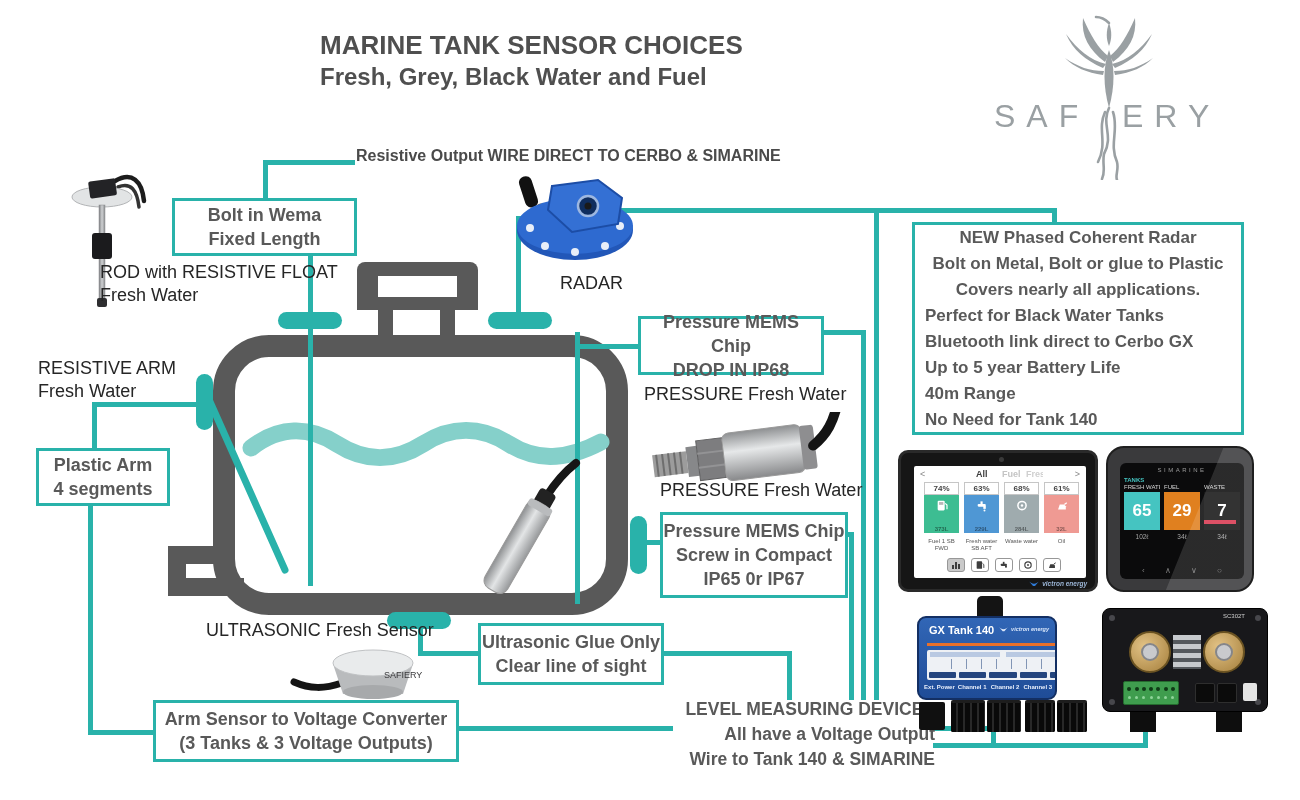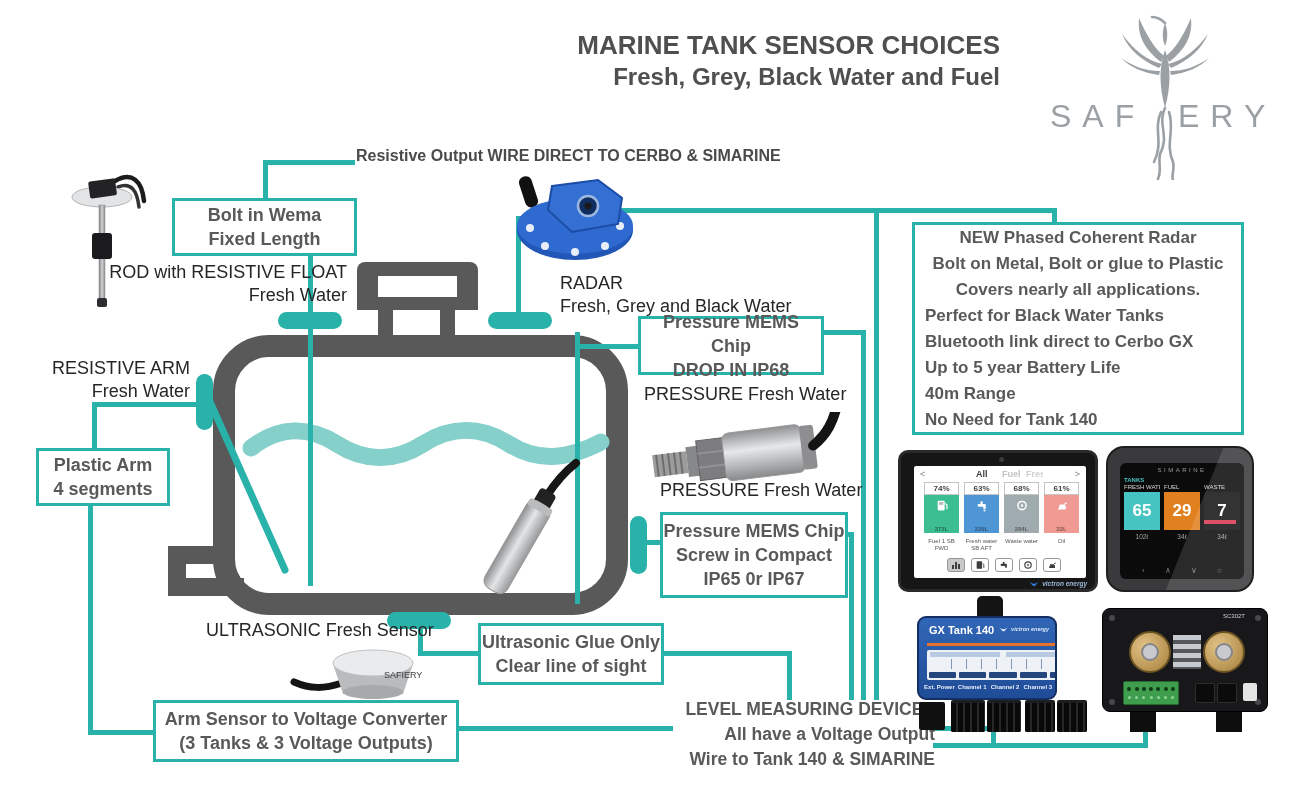--- a/index.html
+++ b/index.html
@@ -6,23 +6,23 @@
   html,body { background:#fff; }
   body { font-family:"Liberation Sans", sans-serif; }
   #canvas { position:relative; width:1300px; height:800px; background:#fff; overflow:hidden; }
   .abs { position:absolute; }
   .wire { position:absolute; background:var(--teal); }
   .pad  { position:absolute; background:var(--teal); border-radius:9px; }
   .callout { position:absolute; background:#fff; border:3px solid var(--teal);
              display:flex; flex-direction:column; justify-content:center; align-items:center;
              font-weight:bold; color:var(--text_grey); font-size:18px; line-height:24px; text-align:center; }
   .caption { position:absolute; color:var(--text_dark); font-size:18px; line-height:23px; }
-  .caption.r { text-align:right; }
+  .caption.r { text-align:left; }
   .boldlbl { position:absolute; font-weight:bold; color:#4a4a4a; }
-  .title { position:absolute; left:320px; width:680px; text-align:right; font-weight:bold; color:#4f4f4f; }
+  .title { position:absolute; left:320px; width:680px; text-align:left; font-weight:bold; color:#4f4f4f; }
   
   .vtile { width:35px; }
   .vtile .hd { height:13px; border:1px solid #c6c6c6; background:#fff; font-size:8px; font-weight:bold;
                color:#444; text-align:center; line-height:11px; }
   .vtile .bd { height:38px; position:relative; }
   .vtile .bd svg { position:absolute; left:50%; top:4px; transform:translateX(-50%); }
   .vtile .lt { position:absolute; bottom:1px; left:0; right:0; text-align:center; font-size:6px; font-weight:bold; color:rgba(0,0,0,.45); }
   .vlab { width:35px; margin-top:2px; font-size:6px; line-height:7px; color:#555; text-align:center; }
   .vbtn { width:18px; height:14px; border:1px solid #979797; border-radius:3px; background:#fff;
           display:flex; align-items:center; justify-content:center; }
@@ -39,21 +39,21 @@
   .screwdot { position:absolute; width:6px; height:6px; border-radius:50%; background:#47474c; }
 </style>
 </head>
 <body>
 
 <div id="canvas">
 
   <div class="title" style="top:30px; font-size:26px;">MARINE TANK SENSOR CHOICES</div>
   <div class="title" style="top:63px; font-size:24px;">Fresh, Grey, Black Water and Fuel</div>
 
-  <div class="abs" style="left:1050px; top:10px; width:230px; height:170px;">
+  <div class="abs" style="left:994px; top:10px; width:230px; height:170px;">
     <svg class="abs" style="left:62px; top:0;" width="106" height="170" viewBox="0 0 106 170">
       <g fill="var(--logo_grey)">
         <path d="M53,40 C47,56 47,76 53,98 C59,76 59,56 53,40 Z"></path>
         <path d="M53,36 C50,29 50,21 53,13 C56,21 56,29 53,36 Z"></path>
         <g>
           <path d="M49,52 C33,40 25,26 27,8 C35,26 42,38 52,46 Z"></path>
           <path d="M47,58 C29,50 17,40 10,24 C22,40 34,50 50,54 Z"></path>
           <path d="M47,65 C31,63 18,57 9,48 C22,57 34,61 48,61 Z"></path>
         </g>
         <g transform="translate(106,0) scale(-1,1)">
@@ -238,21 +238,20 @@
     <span style="text-align:left;">No Need for Tank 140</span>
   </div>
 
   <div class="boldlbl" style="left:356px; top:147px; font-size:16px;">Resistive Output WIRE DIRECT TO CERBO &amp; SIMARINE</div>
   <div class="caption r" style="left:100px; top:261px; width:247px;">
     <div>ROD with RESISTIVE FLOAT</div>
     <div>Fresh Water</div>
   </div>
   <div class="caption" style="left:528px; top:272px;margin-left:32px;">
     <div>RADAR</div>
-    <div>Fresh, Grey and Black Water</div>
   </div>
   <div class="caption r" style="left:38px; top:357px; width:152px;">
     <div>RESISTIVE ARM</div>
     <div>Fresh Water</div>
   </div>
   <div class="caption" style="left:644px; top:383px;">PRESSURE Fresh Water</div>
   <div class="caption" style="left:660px; top:479px;">PRESSURE Fresh Water</div>
   <div class="caption" style="left:206px; top:619px;">ULTRASONIC Fresh Sensor</div>
   <div class="abs" style="left:600px; top:697px; width:335px; text-align:right; font-weight:bold; font-size:17.5px; line-height:25px; color:var(--text_grey);">
     <div>LEVEL MEASURING DEVICES</div>

